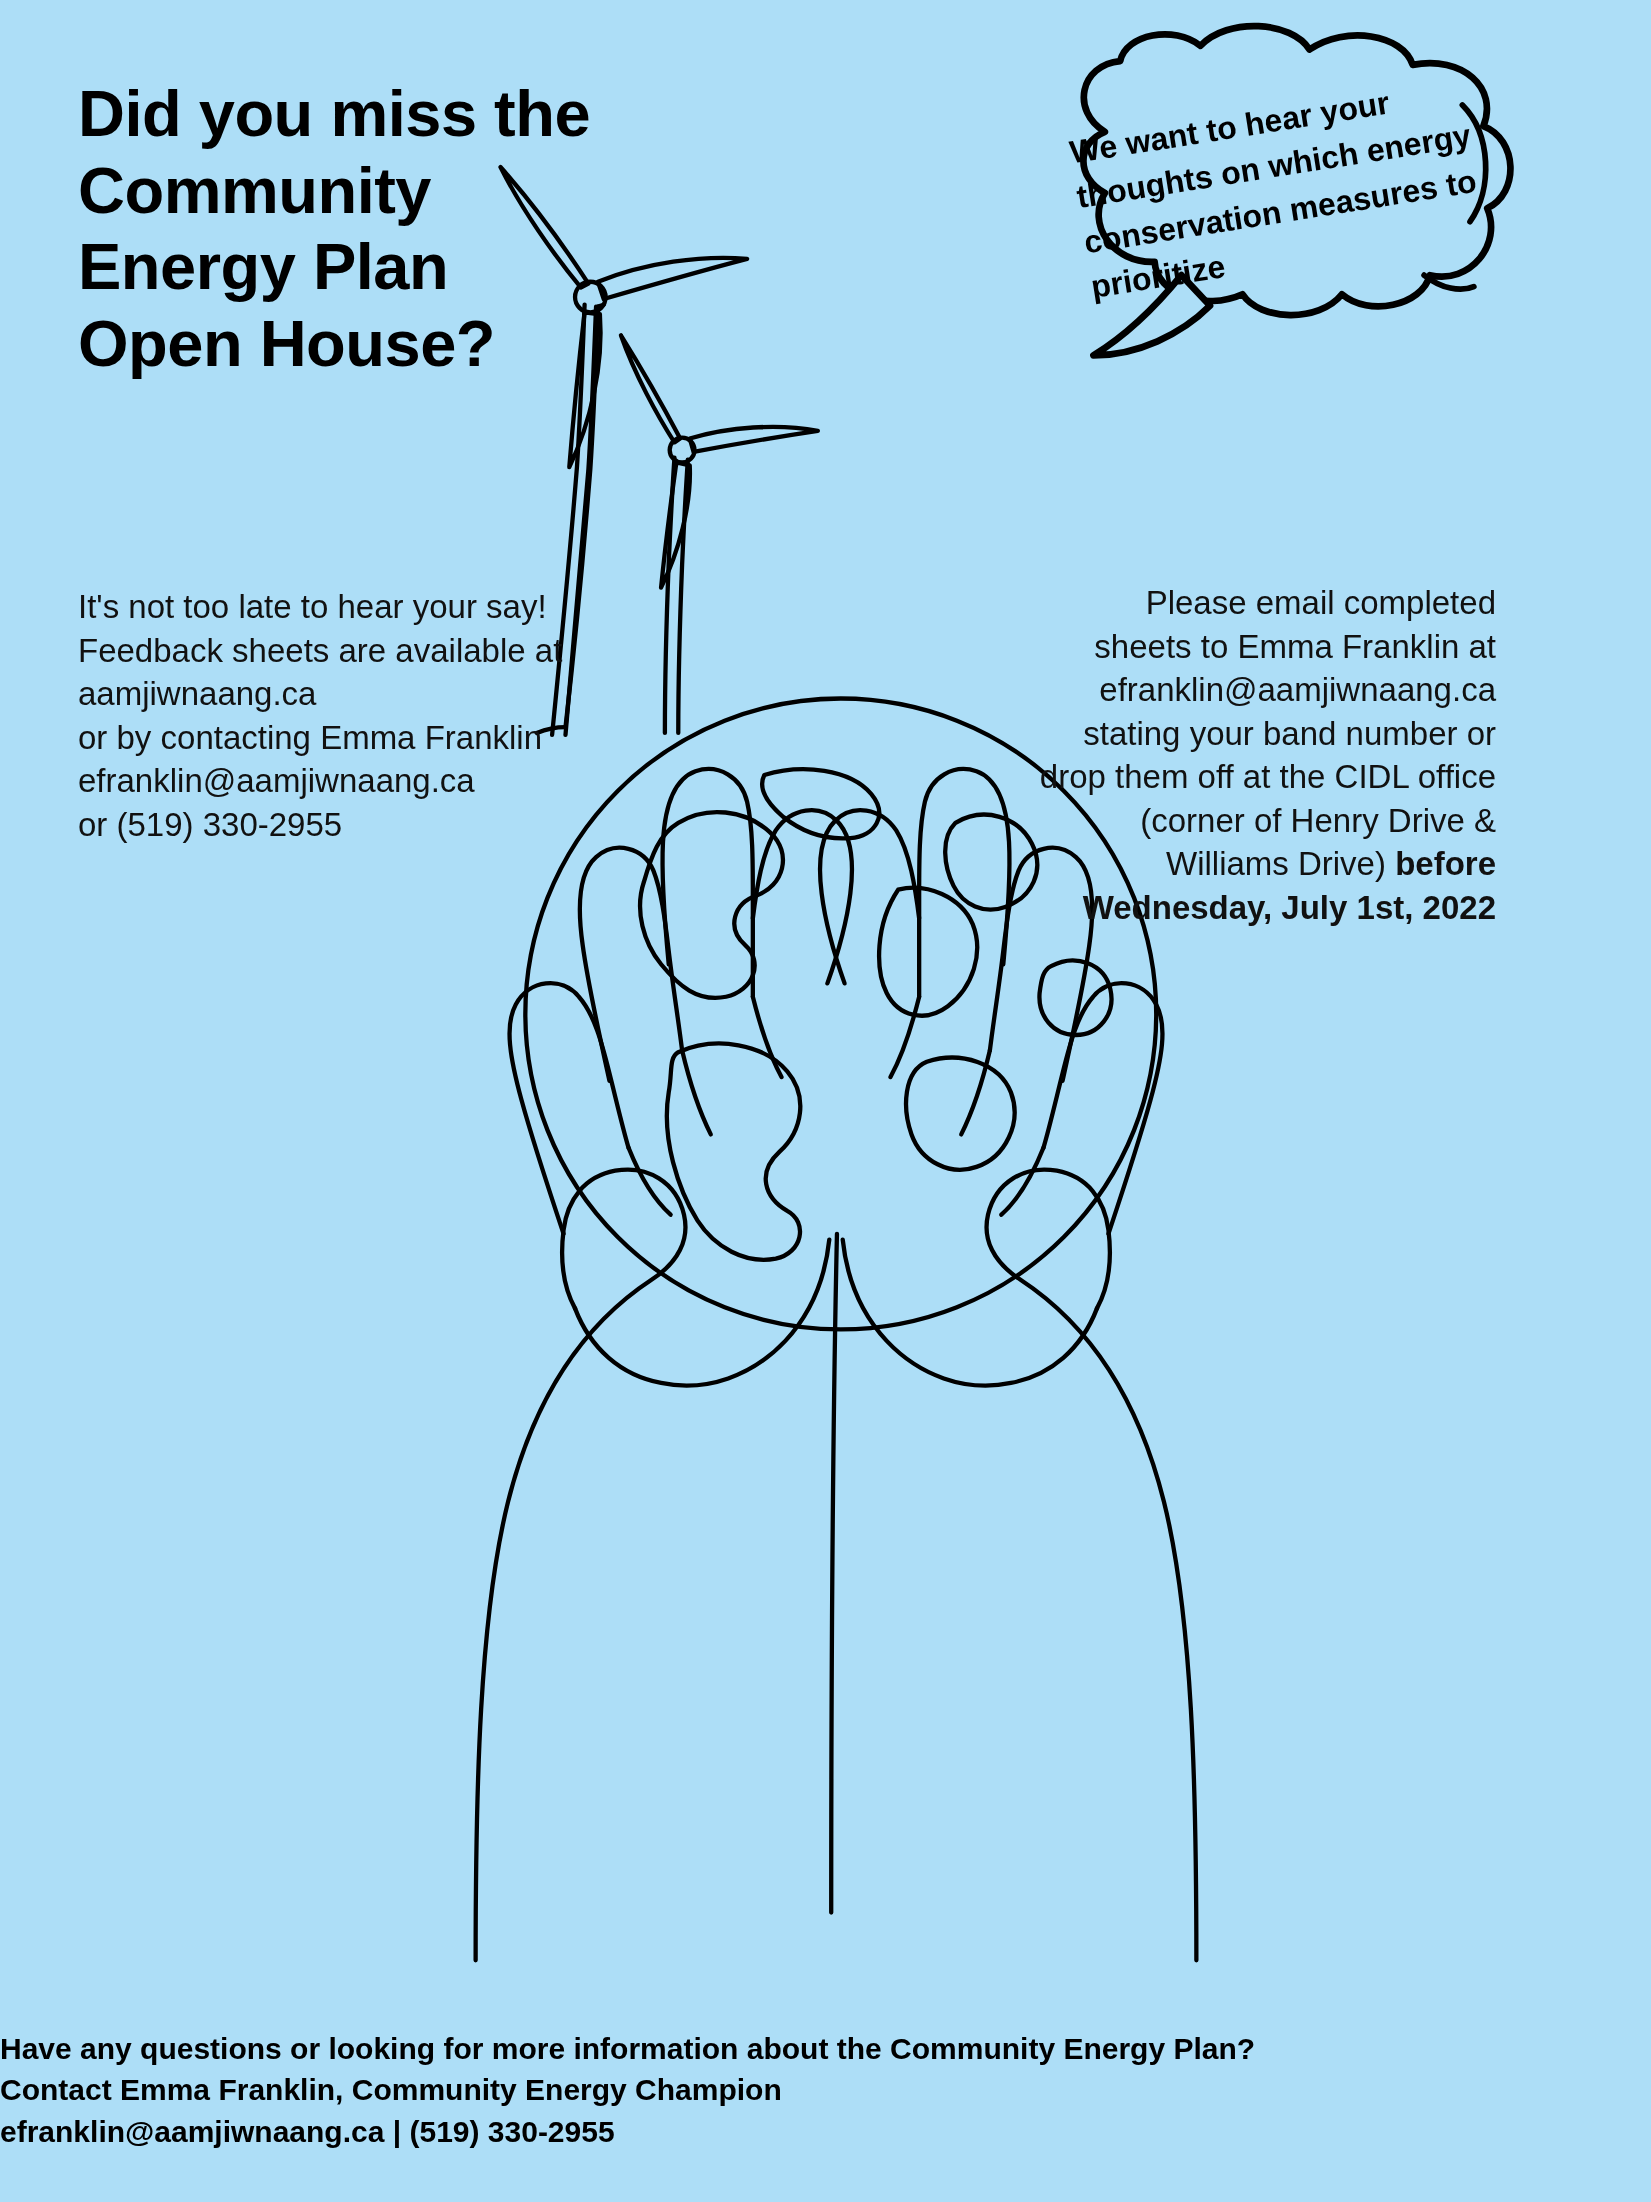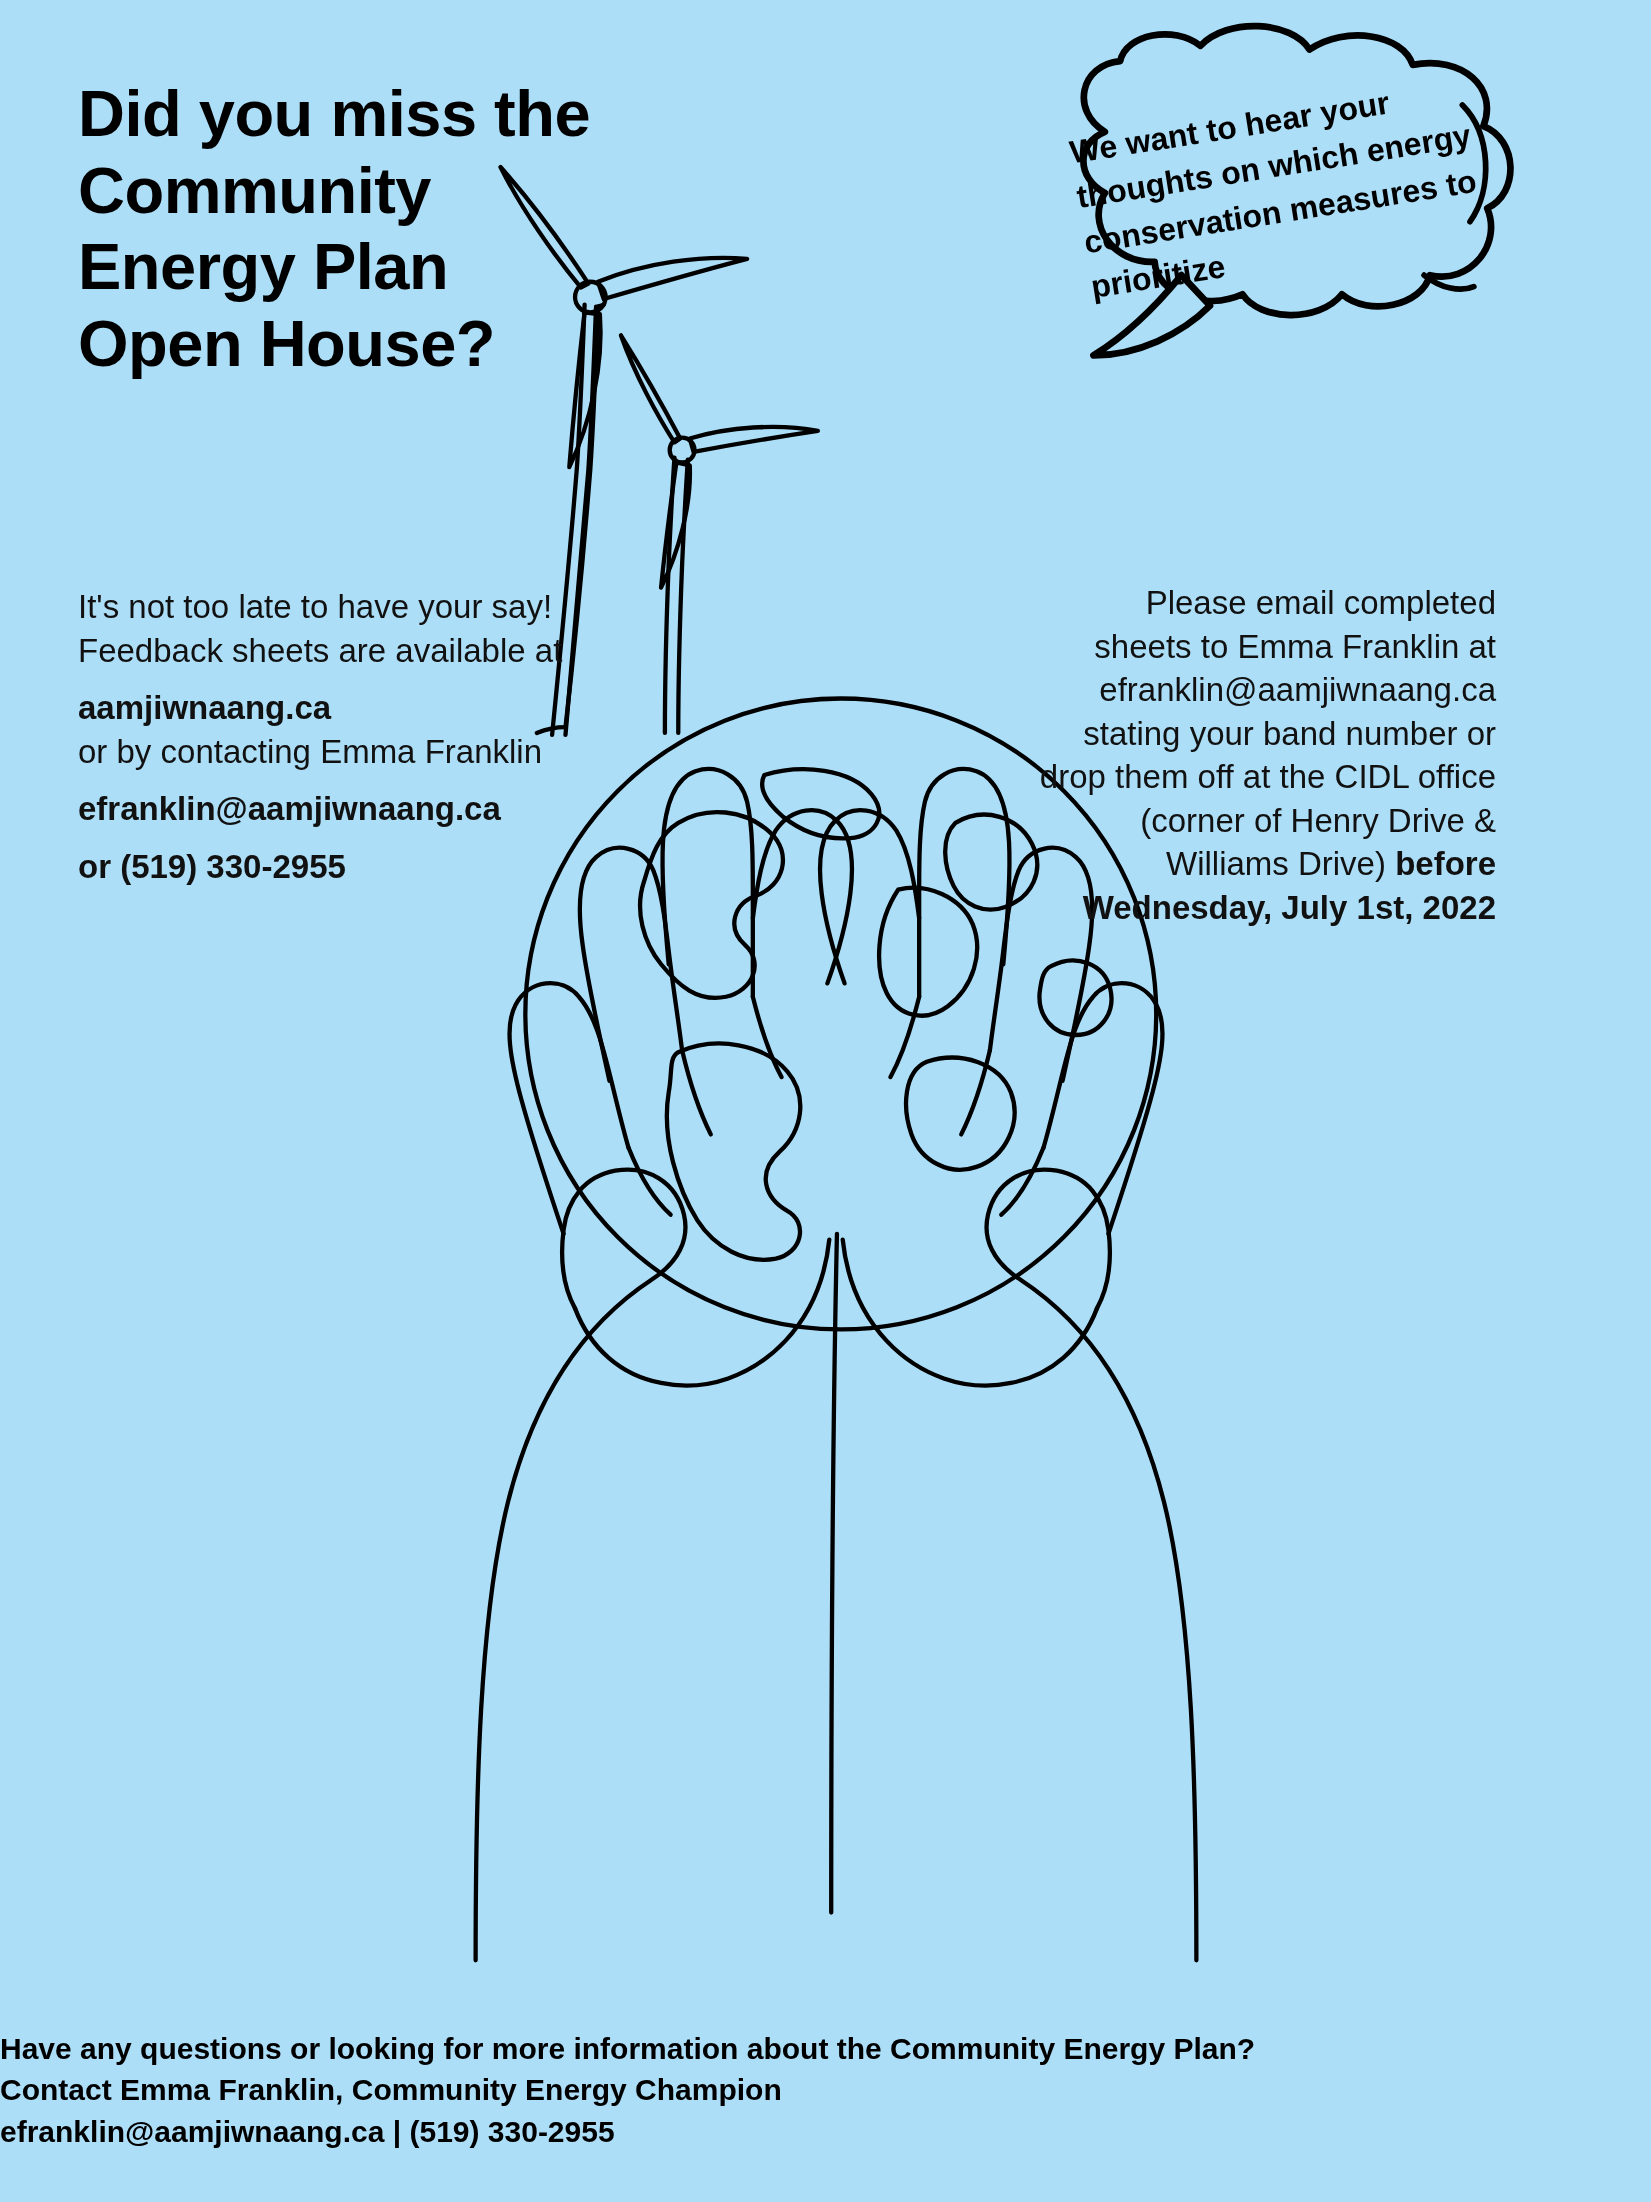--- a/index.html
+++ b/index.html
@@ -38,21 +38,21 @@
   
   .left-body {
     position: absolute;
     left: 78px;
     top: 585px;
     width: 688px;
     font-size: 33px;
     line-height: 1.32;
     color: #111;
   }
-  .left-body .b { font-weight: bold; margin-top: 14px; }
+  .left-body .b { font-weight: normal; }
 
   
   .right-body {
     position: absolute;
     right: 76px;
     top: 581px;
     width: 669px;
     text-align: right;
     font-size: 33px;
     line-height: 1.32;
@@ -262,21 +262,21 @@
       <path d="M456 596 C 456 540, 458 468, 460 418 C 462 374, 464 338, 466 308"></path>
       <circle cx="474" cy="300" r="13"></circle>
       <path d="M472 288 C 452 250, 430 212, 410 180 C 424 220, 448 264, 466 292 Z"></path>
       <path d="M486 302 C 528 294, 576 286, 616 280 C 574 272, 522 276, 482 288 Z"></path>
       <path d="M468 313 C 462 356, 456 404, 452 444 C 470 408, 484 358, 482 316 Z"></path>
 
     </g>
   </svg>
 
   <div class="left-body">
-    <div>It's not too late to have your say!</div>
+    <div>It's not too late to hear your say!</div>
     <div>Feedback sheets are available at</div>
     <div class="b">aamjiwnaang.ca</div>
     <div>or by contacting Emma Franklin</div>
     <div class="b">efranklin@aamjiwnaang.ca</div>
     <div class="b">or (519) 330-2955</div>
   </div>
 
   <div class="right-body">
     <div>Please email completed</div>
     <div>sheets to Emma Franklin at</div>

